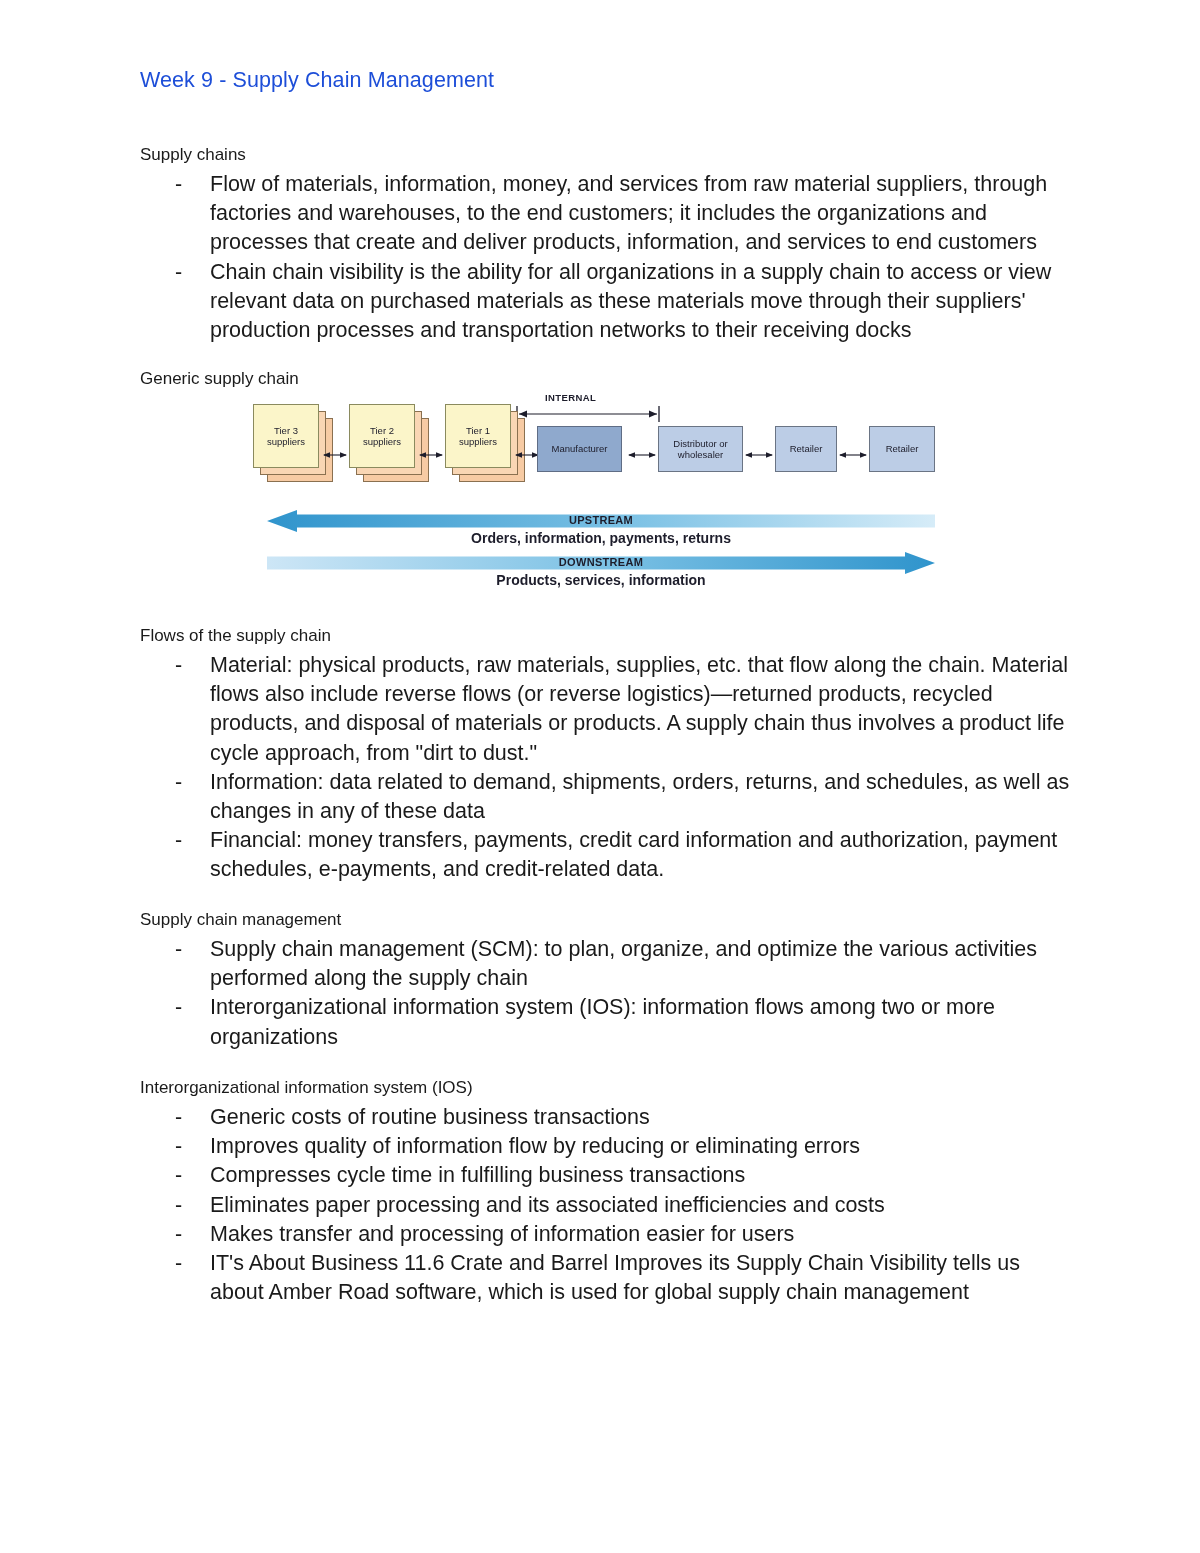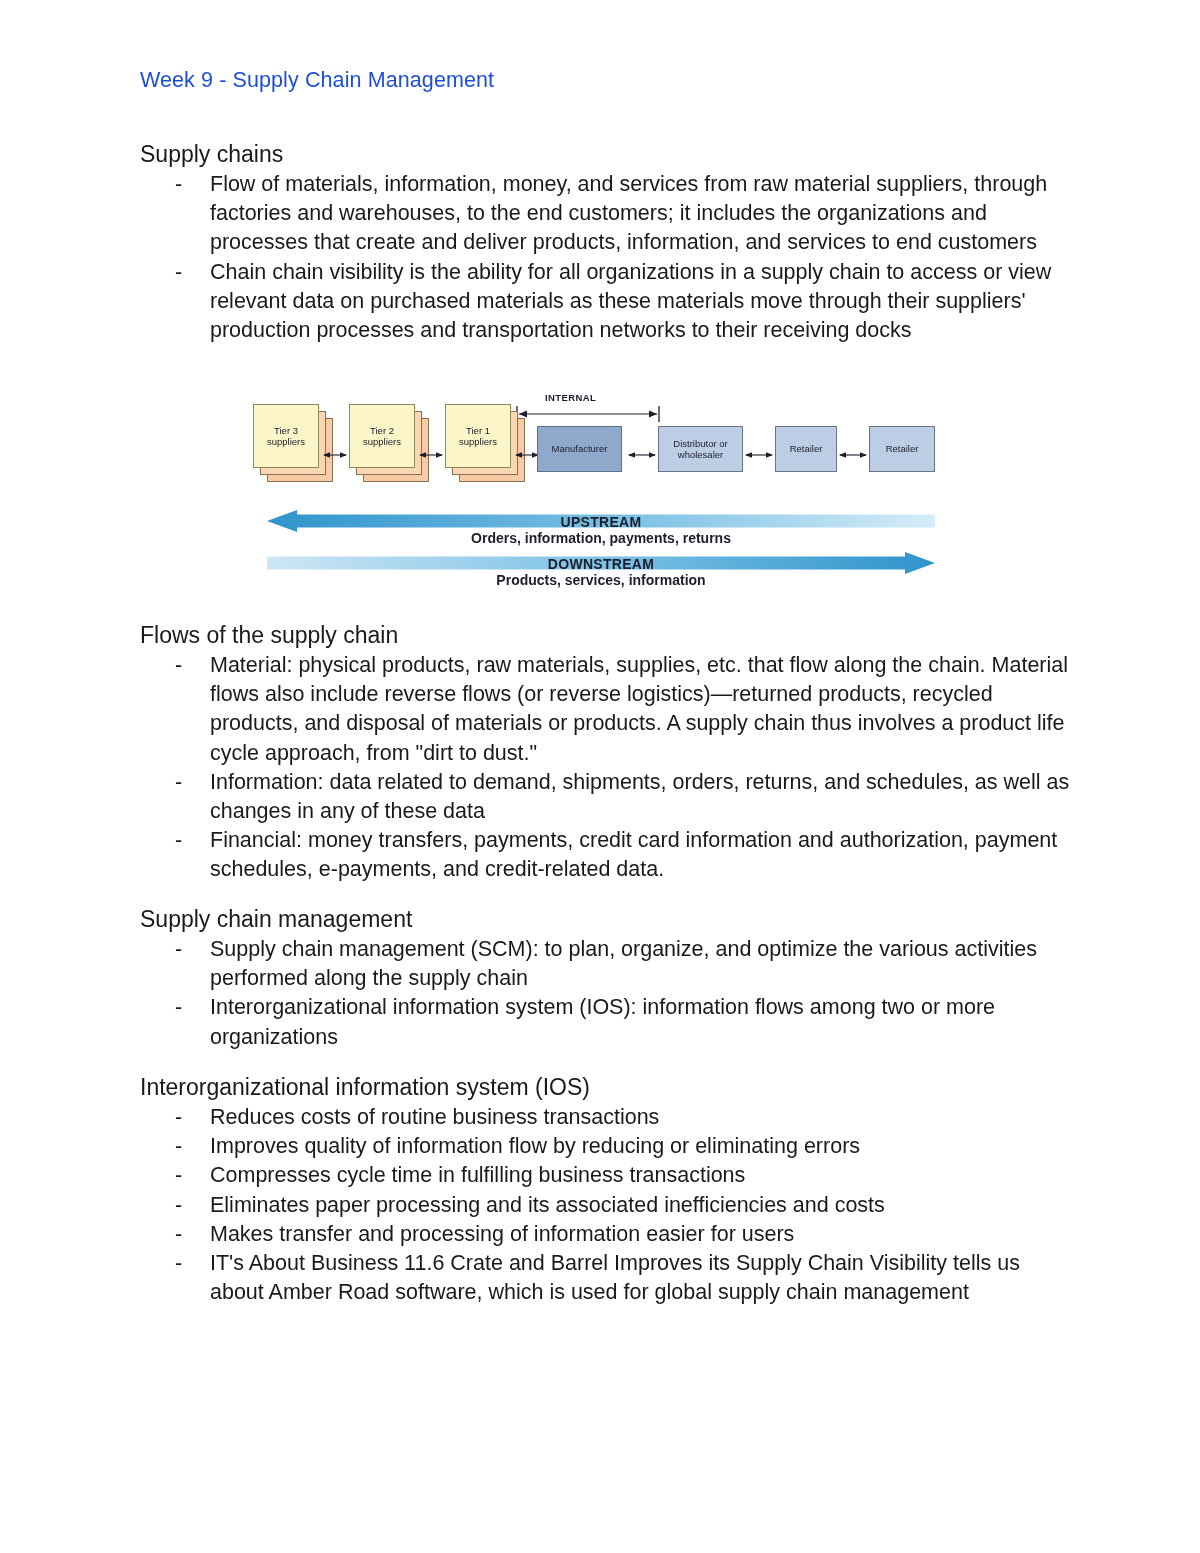--- a/index.html
+++ b/index.html
@@ -30,21 +30,21 @@
     letter-spacing: 0.1px;
     color: #1d4ed8;
     white-space: nowrap;
   }
   .section {
     position: absolute;
     left: 140px;
     width: 930px;
   }
   .section-heading {
-    font-size: 23px;
+    font-size: 17px;
     line-height: 29px;
     color: #1a1a1a;
     margin: 0 0 1px 0;
   }
   ul.bullets {
     list-style: none;
     margin: 0;
     padding: 0;
   }
   ul.bullets > li {
@@ -147,21 +147,21 @@
     position: absolute;
     text-align: center;
     width: 668px;
     left: 22px;
     font-size: 14px;
     color: #1d1d2b;
     font-weight: bold;
   }
   .flow-caption.title {
     font-weight: bold;
-    font-size: 14px;
+    font-size: 11px;
     letter-spacing: 0.3px;
   }
 </style>
 </head>
 <body>
 
 <div class="page">
 
   <div class="doc-title">Week 9 - Supply Chain Management</div>
 
@@ -172,20 +172,23 @@
         <span class="dash">-</span>
         <span>Flow of materials, information, money, and services from raw material suppliers, through factories and warehouses, to the end customers; it includes the organizations and processes that create and deliver products, information, and services to end customers</span>
       </li>
       <li>
         <span class="dash">-</span>
         <span>Chain chain visibility is the ability for all organizations in a supply chain to access or view relevant data on purchased materials as these materials move through their suppliers' production processes and transportation networks to their receiving docks</span>
       </li>
     </ul>
   </div>
 
+  <div class="section" style="top:364px;">
+    <div class="section-heading">Generic supply chain</div>
+  </div>
 
   <div class="diagram">
 
     <div class="internal-label" style="left:300px; top:0px;">INTERNAL</div>
     <svg style="position:absolute; left:268px; top:14px;" width="150" height="16">
       <line x1="4" y1="0" x2="4" y2="16" stroke="#1d1d2b" stroke-width="1.3"></line>
       <line x1="146" y1="0" x2="146" y2="16" stroke="#1d1d2b" stroke-width="1.3"></line>
       <line x1="6" y1="8" x2="144" y2="8" stroke="#1d1d2b" stroke-width="1.1"></line>
       <polygon points="6,8 14,4.4 14,11.6" fill="#1d1d2b"></polygon>
       <polygon points="144,8 136,4.4 136,11.6" fill="#1d1d2b"></polygon>
@@ -336,21 +339,21 @@
         <span>Interorganizational information system (IOS): information flows among two or more organizations</span>
       </li>
     </ul>
   </div>
 
   <div class="section" style="top:1073px;">
     <div class="section-heading">Interorganizational information system (IOS)</div>
     <ul class="bullets">
       <li>
         <span class="dash">-</span>
-        <span>Reduces costs of routine business transactions</span>
+        <span>Generic costs of routine business transactions</span>
       </li>
       <li>
         <span class="dash">-</span>
         <span>Improves quality of information flow by reducing or eliminating errors</span>
       </li>
       <li>
         <span class="dash">-</span>
         <span>Compresses cycle time in fulfilling business transactions</span>
       </li>
       <li>

